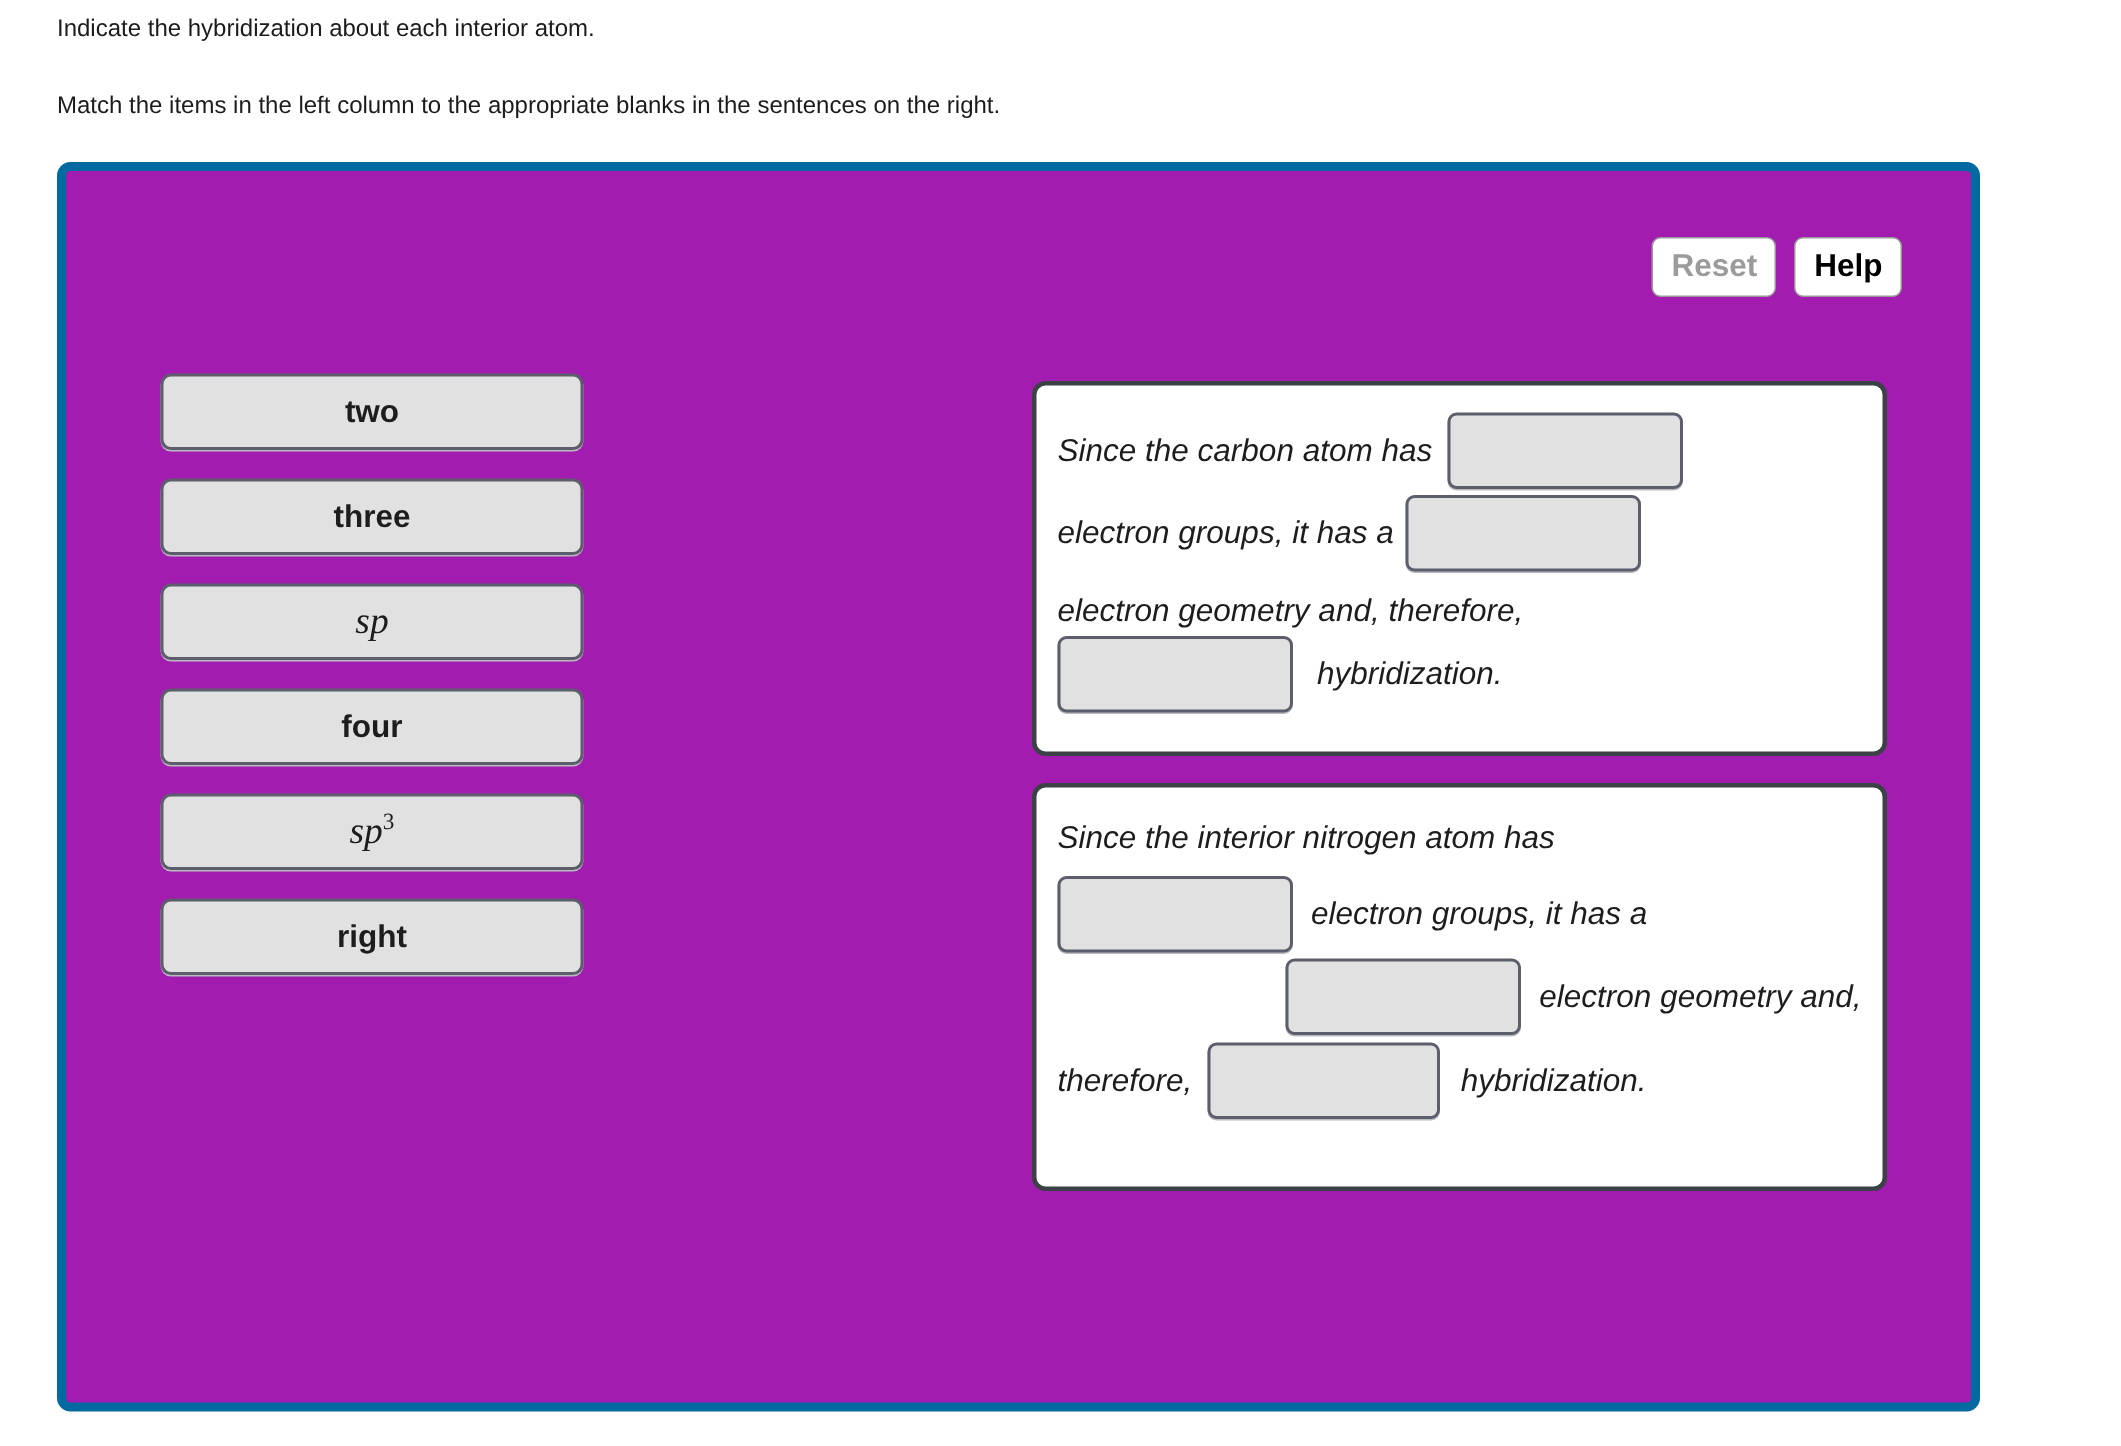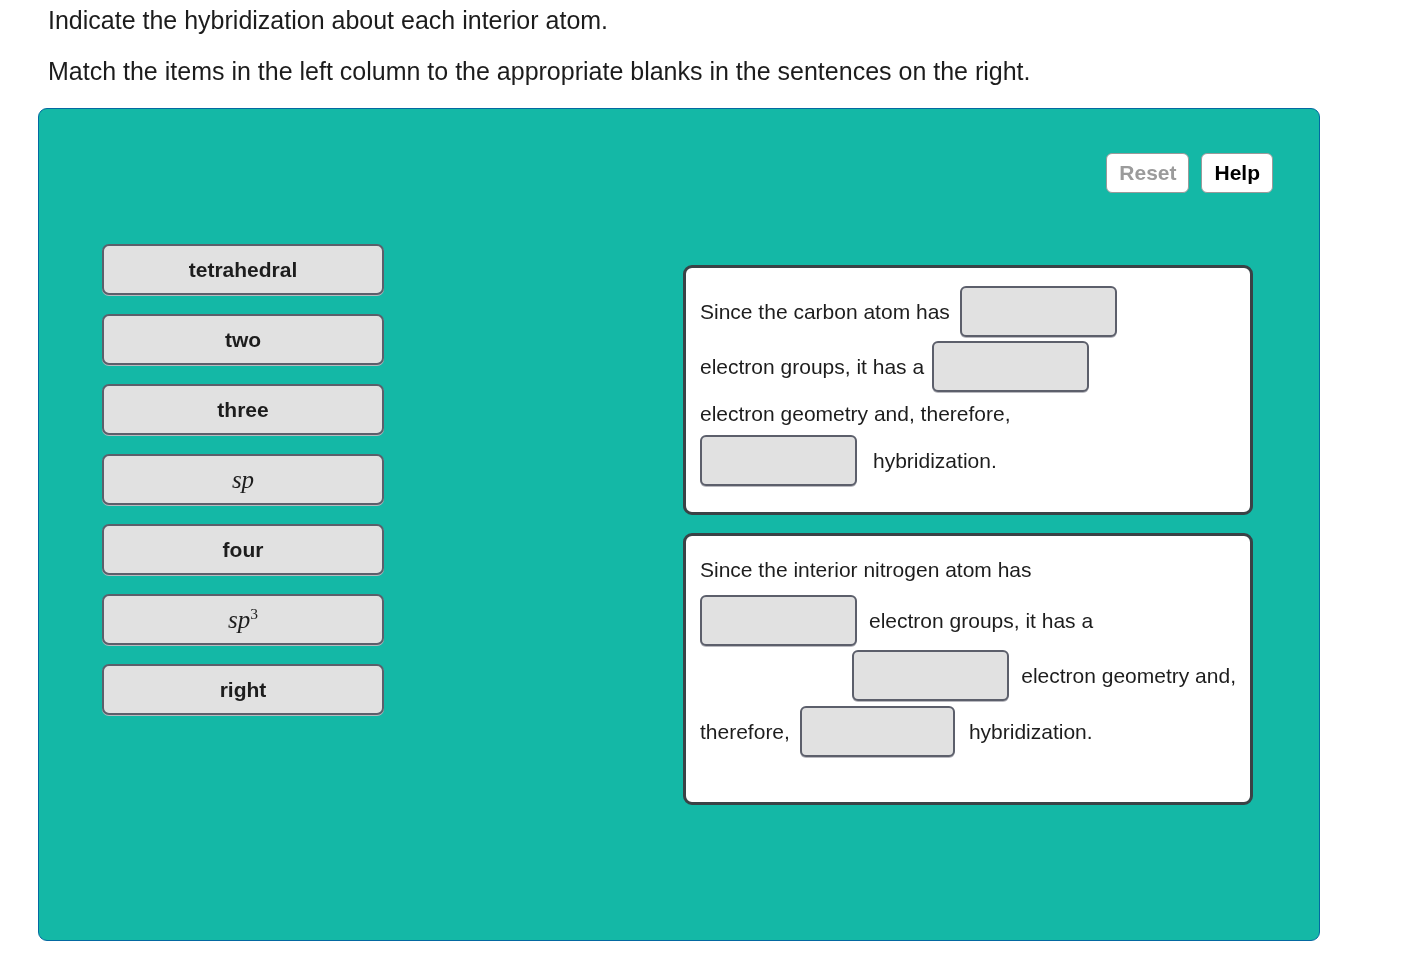--- a/index.html
+++ b/index.html
@@ -11,39 +11,39 @@
     width: 1414px;
     height: 964px;
     font-family: "Liberation Sans", sans-serif;
     color: #222222;
     overflow: hidden;
   }
 
   
   .prompt-line {
     position: absolute;
-    left: 48px;
-    font-size: 25px;
+    left: 38px;
+    font-size: 16px;
     line-height: 26px;
     color: #1c1c1c;
     white-space: nowrap;
   }
   #prompt-1 { top: 7px; font-weight: 400; }
   #prompt-2 { top: 58px; font-weight: normal; }
 
   
   .exercise-card {
     position: absolute;
     left: 38px;
     top: 108px;
     width: 1282px;
     height: 833px;
-    border: 1px solid #0369a1;
+    border: 6px solid #0369a1;
     border-radius: 9px;
-    background: #14b8a6;
+    background: #a21caf;
     box-sizing: border-box;
   }
 
   
   .toolbar {
     position: absolute;
     right: 46px;
     top: 44px;
     display: flex;
     gap: 12px;
@@ -102,22 +102,23 @@
     font-style: normal;
     vertical-align: super;
     line-height: 0;
   }
   .label-math .mathvar { font-style: italic; }
 
   
   .sentence-col {
     position: absolute;
     left: 644px;
-    top: 156px;
+    top: 140px;
     width: 570px;
+    font-style: italic;
   }
   .sentence-box {
     border: 3px solid #3a4246;
     border-radius: 9px;
     background: #ffffff;
     box-sizing: border-box;
     width: 570px;
     padding: 10px 14px 12px 14px;
     font-size: 21px;
     line-height: 27px;
@@ -143,21 +144,21 @@
     cursor: pointer;
     box-shadow: 0 1px 0 0 #b9b9bf;
     flex: none;
   }
 
   
   #s1-line1 { height: 66px; }
   #s1-line1 .blank { width: 157px; margin-left: 10px; }
   #s1-line2 { height: 56px; margin-top: -6px; }
   #s1-line2 .blank { width: 157px; margin-left: 8px; }
-  #s1-line3 { height: 38px; }
+  #s1-line3 { height: 38px; align-items: flex-end; }
   #s1-line4 { height: 56px; }
   #s1-line4 .blank { width: 157px; margin-right: 16px; }
 
   
   #s2-line1 { height: 46px; }
   #s2-line2 { height: 56px; }
   #s2-line2 .blank { width: 157px; margin-right: 12px; }
   #s2-line3 { height: 58px; margin-top: -2px; justify-content: flex-end; }
   #s2-line3 .blank { width: 157px; margin-right: 12px; }
   #s2-line4 { height: 58px; margin-top: -2px; }
@@ -172,23 +173,20 @@
 
 <div class="exercise-card">
 
   <div class="toolbar">
     <button class="tool-btn disabled">Reset</button>
     <button class="tool-btn active">Help</button>
   </div>
 
   <div class="item-bank">
 
-    <div class="bank-item">
-      <span class="label-plain">tetrahedral</span>
-    </div>
 
     <div class="bank-item">
       <span class="label-plain">two</span>
     </div>
 
     <div class="bank-item">
       <span class="label-plain">three</span>
     </div>
 
 

